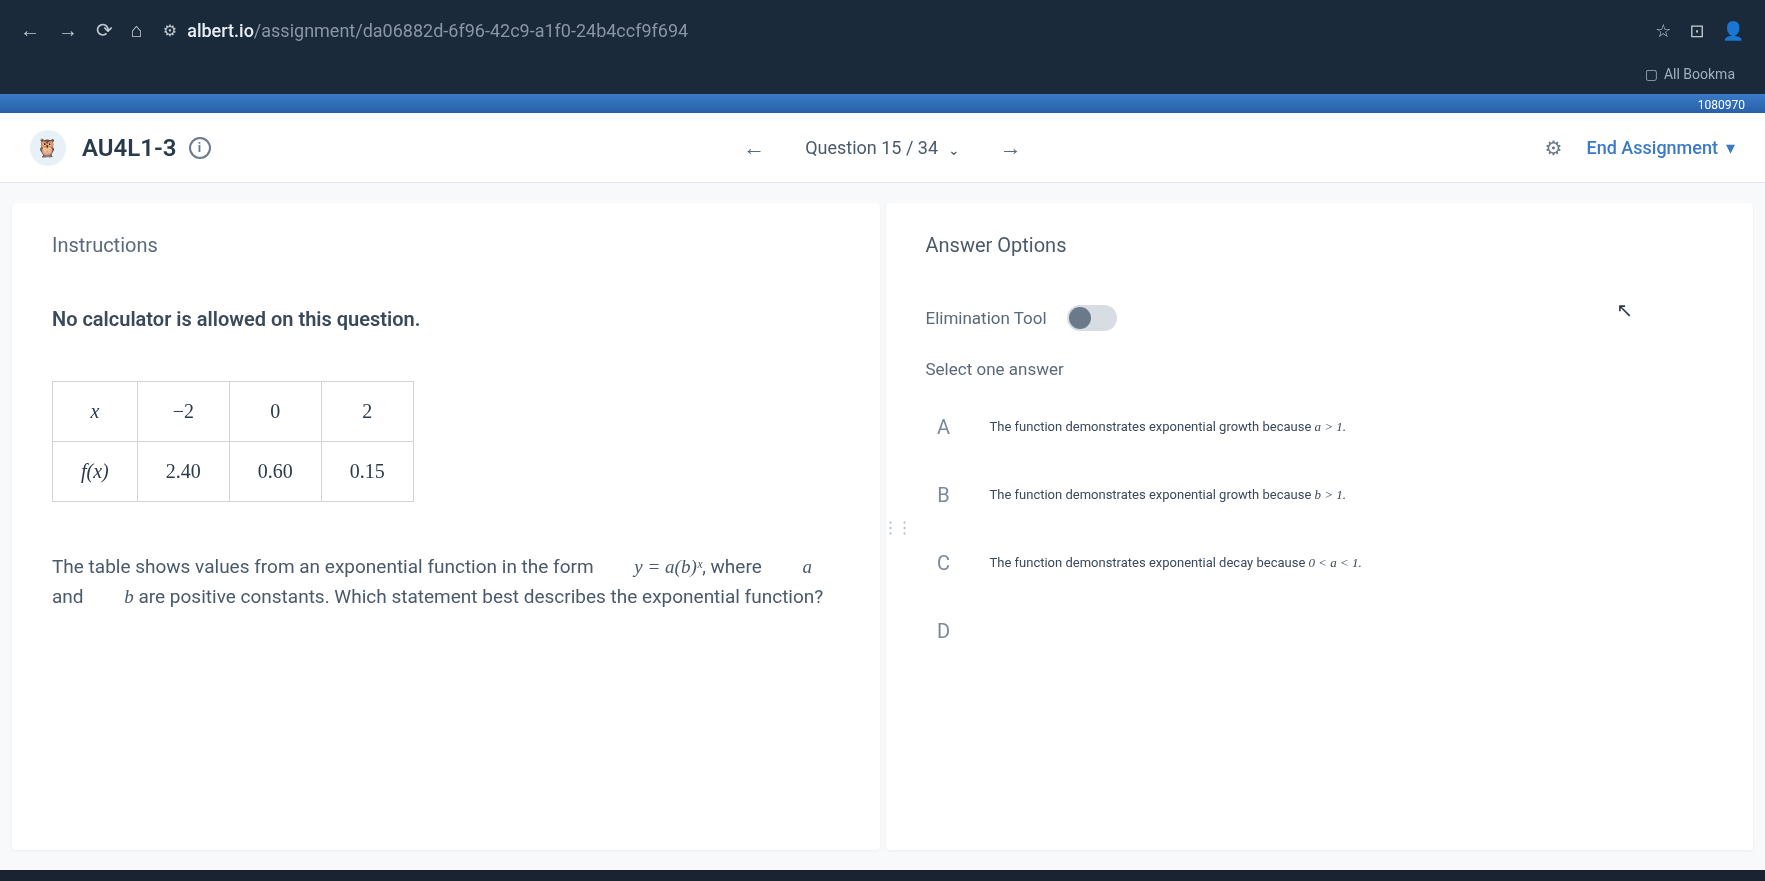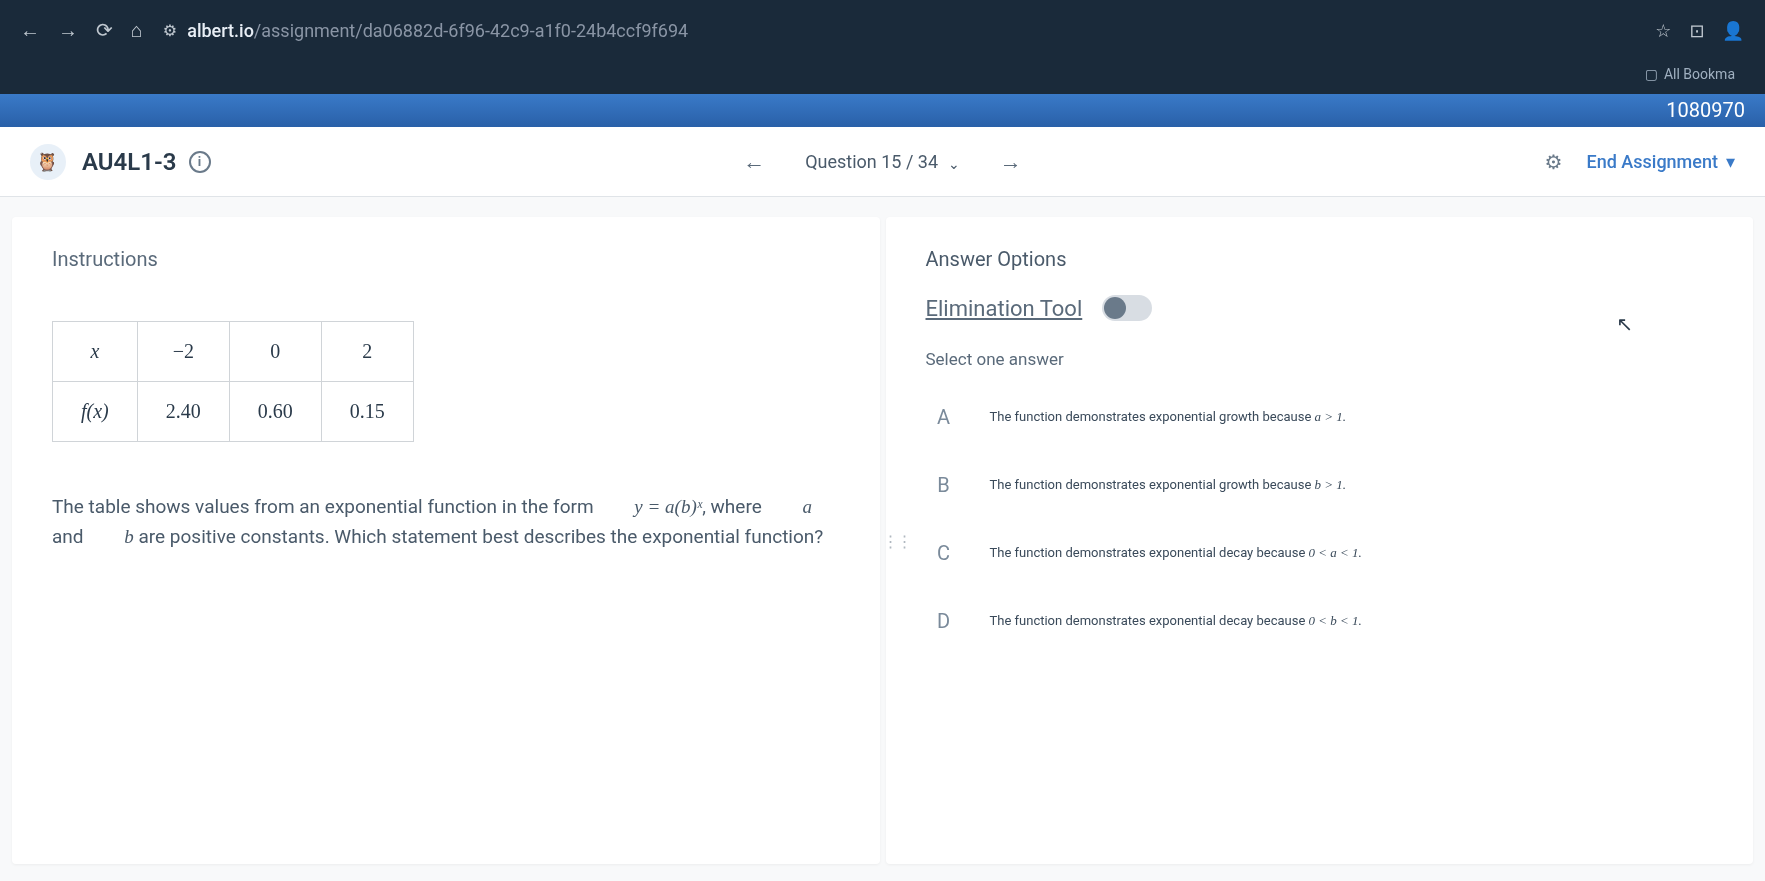--- a/index.html
+++ b/index.html
@@ -29,25 +29,25 @@
       background: #1a2a3a;
       height: 34px;
       text-align: right;
       padding: 6px 30px;
       color: #a0b0c0;
       font-size: 14px;
     }
     .bookmarks-row span { display: inline-flex; align-items: center; gap: 6px; }
     .blue-bar {
       background: linear-gradient(to bottom, #3a7ac8, #2960a8);
-      height: 33px;
+      height: 19px;
       text-align: right;
       padding: 4px 20px;
       color: #fff;
-      font-size: 20px;
+      font-size: 12px;
     }
     .app-header {
       background: #fff;
       height: 70px;
       display: flex;
       align-items: center;
       padding: 0 30px;
       border-bottom: 1px solid #e0e4e8;
     }
     .app-logo {
@@ -107,22 +107,22 @@
     .question-text .math { font-style: italic; font-family: 'Times New Roman', serif; margin-left: 36px; }
     .right-panel {
       flex: 1;
       background: #fff;
       border-radius: 4px;
       padding: 30px 40px;
       box-shadow: 0 1px 3px rgba(0,0,0,0.05);
       margin-left: 6px;
       position: relative;
     }
-    .answer-title { font-size: 20px; color: #4a5a6a; font-weight: 400; margin-bottom: 24px; }
-    .elim-row { display: flex; align-items: center; gap: 20px; margin-bottom: 28px; font-size: 22px; color: #5a6a7a; text-decoration: underline; }
+    .answer-title { font-size: 20px; color: #4a5a6a; font-weight: 400; margin-bottom: 48px; }
+    .elim-row { display: flex; align-items: center; gap: 20px; margin-bottom: 28px; font-size: 17px; color: #5a6a7a; }
     .toggle {
       width: 50px; height: 26px; background: #d8dde3; border-radius: 14px;
       position: relative; cursor: pointer;
     }
     .toggle::after {
       content: ''; position: absolute; width: 22px; height: 22px;
       background: #6a7a8a; border-radius: 50%; top: 2px; left: 2px;
     }
     .select-label { font-size: 17px; color: #5a6a7a; margin-bottom: 30px; }
     .options { display: flex; flex-direction: column; gap: 32px; }
@@ -200,20 +200,21 @@
     <span class="end-btn">
       <span>End Assignment</span>
       <span>▾</span>
     </span>
   </div>
 </div>
 
 <div class="main-content">
   <div class="left-panel">
     <div class="instructions-title">Instructions</div>
+    <div class="no-calc">No calculator is allowed on this question.</div>
     <div class="data-table">
       <table>
         <tbody>
             <tr>
           <td class="row-label">x</td>
           <td>−2</td>
           <td>0</td>
           <td>2</td>
         </tr>
         <tr>
@@ -247,17 +248,16 @@
       <div class="option">
         <div class="option-letter">B</div>
         <div class="option-text"><span>The function demonstrates exponential growth because </span><span class="math">b &gt; 1.</span></div>
       </div>
       <div class="option">
         <div class="option-letter">C</div>
         <div class="option-text"><span>The function demonstrates exponential decay because </span><span class="math">0 &lt; a &lt; 1.</span></div>
       </div>
       <div class="option">
         <div class="option-letter">D</div>
-        <div class="option-text"><span>The function demonstrates exponential decay because </span><span class="math">0 &lt; b &lt; 1.</span></div>
       </div>
     </div>
   </div>
 </div>
 
 </body></html>

